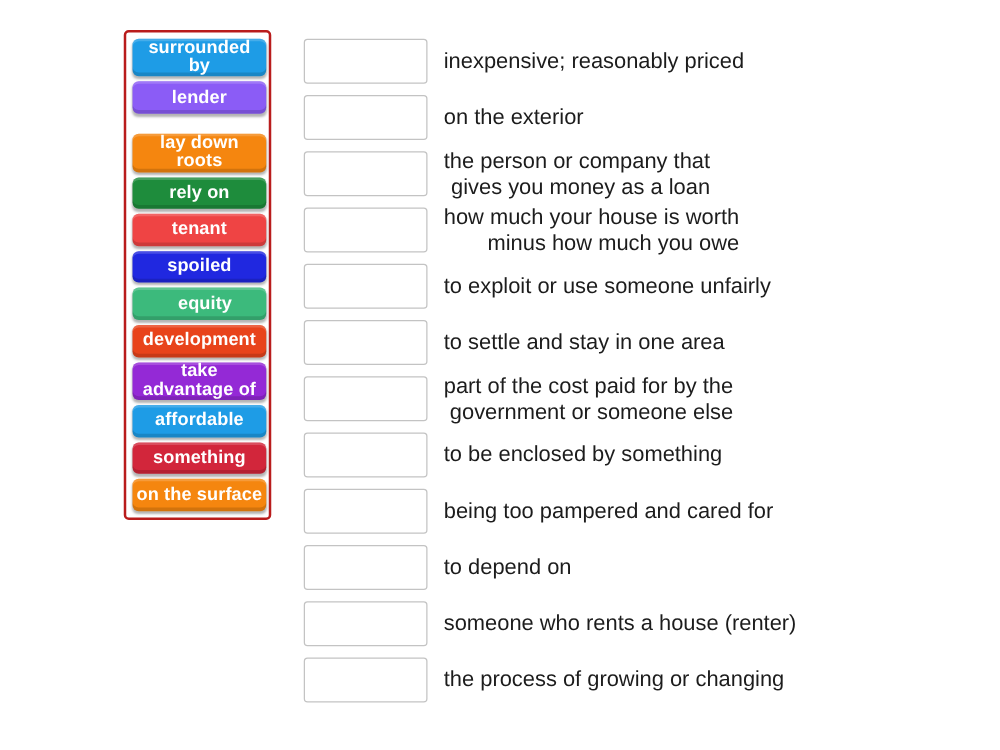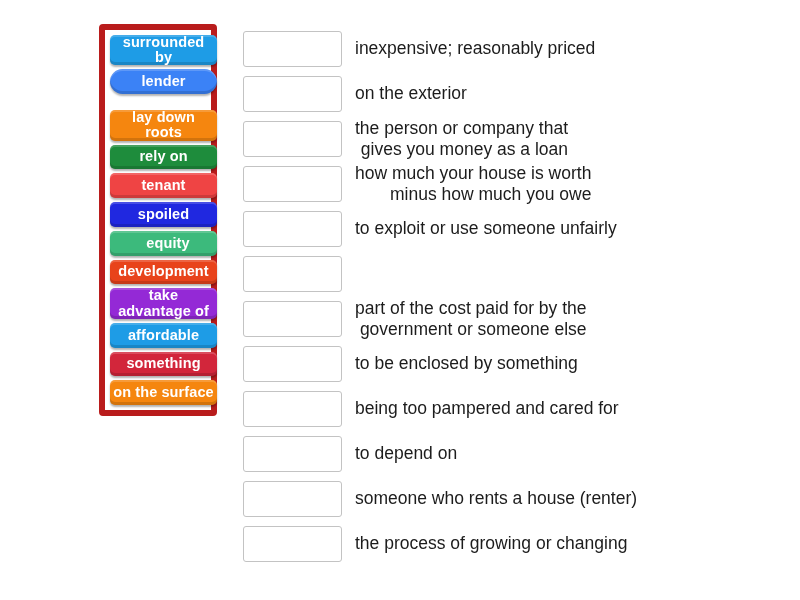--- a/index.html
+++ b/index.html
@@ -17,21 +17,21 @@
   }
 
   
   #tile-panel {
     position: absolute;
     left: 99px;
     top: 24px;
     width: 118px;
     height: 392px;
     box-sizing: border-box;
-    border: 6px solid #b91c1c;
+    border: 2px solid #b91c1c;
     border-radius: 4px;
     background: #ffffff;
     padding: 5px 5px;
     display: flex;
     flex-direction: column;
     justify-content: flex-start;
   }
 
   .tile {
     box-sizing: border-box;
@@ -91,21 +91,21 @@
     font-weight: 400;
   }
 </style>
 </head>
 <body>
 
 <div id="tile-panel">
     <div class="tile" style="background: rgb(30, 156, 230);">
       <span>surrounded by</span>
     </div>
-    <div class="tile" style="background: #3b82f6; border-radius: 14px;">
+    <div class="tile" style="background: #8b5cf6;">
       <span>lender</span>
     </div>
     <div class="tile" style="background: rgb(245, 134, 15); margin-top: 12px;">
       <span>lay down roots</span>
     </div>
     <div class="tile" style="background: rgb(30, 140, 60);">
       <span>rely on</span>
     </div>
     <div class="tile" style="background: #ef4444;">
       <span>tenant</span>
@@ -151,20 +151,21 @@
       <div class="dropzone"></div>
       <div class="definition">how much your house is worth
 minus how much you owe</div>
     </div>
     <div class="row">
       <div class="dropzone"></div>
       <div class="definition">to exploit or use someone unfairly</div>
     </div>
     <div class="row">
       <div class="dropzone"></div>
+      <div class="definition">to settle and stay in one area</div>
     </div>
     <div class="row">
       <div class="dropzone"></div>
       <div class="definition">part of the cost paid for by the
 government or someone else</div>
     </div>
     <div class="row">
       <div class="dropzone"></div>
       <div class="definition">to be enclosed by something</div>
     </div>

